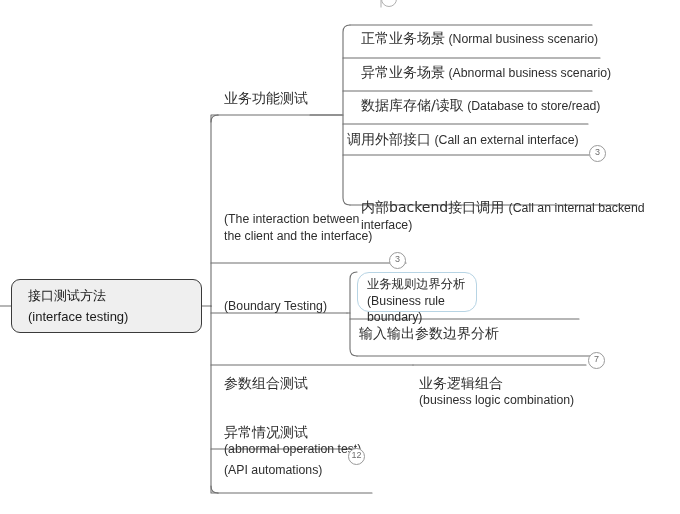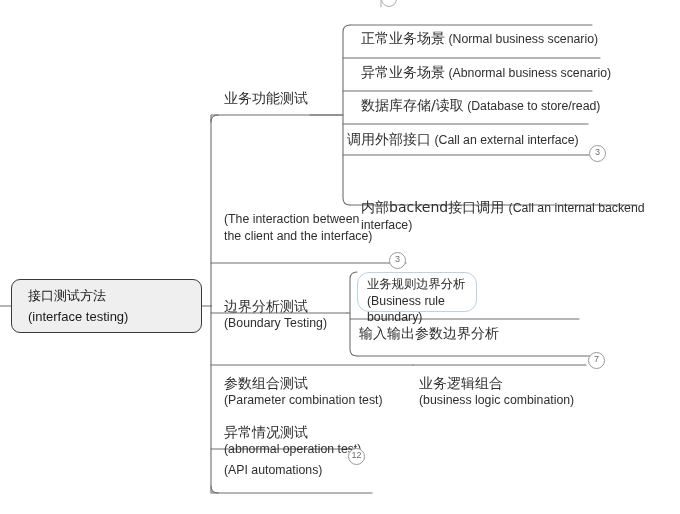--- a/index.html
+++ b/index.html
@@ -159,27 +159,25 @@
 <div class="node" style="left:224px; top:90px;" data-name="branch-business-function">
   <span class="cn ln2" data-name="branch-business-function-label-cn">业务功能测试</span>
 </div>
 
 <div class="node" style="left:224px; top:211px;" data-name="branch-client-interface-interaction">
   <span class="ln2" data-name="branch-client-interaction-label-en">(The interaction between</span>
   <span class="ln2" data-name="branch-client-interaction-label-en-line2">the client and the interface)</span>
 </div>
 
 <div class="node" style="left:224px; top:298px;" data-name="branch-boundary-testing">
-  <span class="cn ln2" data-name="branch-boundary-testing-label-cn">边界分析测试</span>
   <span class="ln2" data-name="branch-boundary-testing-label-en">(Boundary Testing)</span>
 </div>
 
 <div class="node" style="left:224px; top:375px;" data-name="branch-parameter-combination-test">
   <span class="cn ln2" data-name="branch-parameter-combination-label-cn">参数组合测试</span>
-  <span class="ln2" data-name="branch-parameter-combination-label-en">(Parameter combination test)</span>
 </div>
 
 <div class="node" style="left:224px; top:424px;" data-name="branch-abnormal-operation-test">
   <span class="cn ln2" data-name="branch-abnormal-operation-label-cn">异常情况测试</span>
   <span class="ln2" data-name="branch-abnormal-operation-label-en">(abnormal operation test)</span>
 </div>
 
 <div class="node" style="left:224px; top:462px;" data-name="branch-api-automations">
   <span class="ln2" data-name="branch-api-automations-label-en">(API automations)</span>
 </div>

